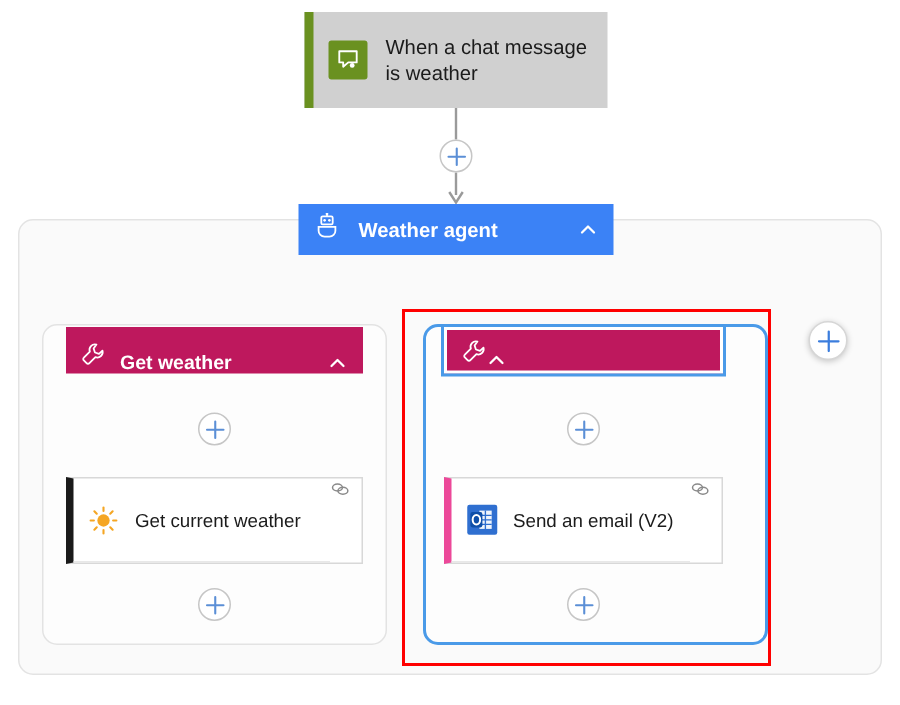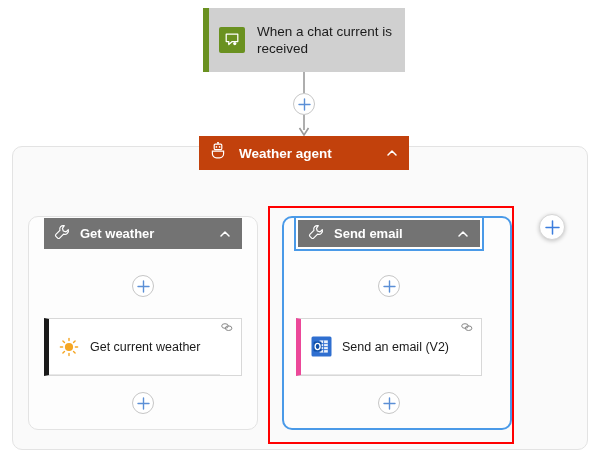--- a/index.html
+++ b/index.html
@@ -79,21 +79,21 @@
     box-sizing: border-box;
     z-index: 1;
   }
 
   
   .agent-bar {
     left: 199px;
     top: 136px;
     width: 210px;
     height: 34px;
-    background: #c2410c;
+    background: #3b82f6;
     display: flex;
     align-items: center;
     padding: 0 10px;
     box-sizing: border-box;
     z-index: 3;
   }
   .agent-bar .node-title {
     color: #ffffff;
     font-size: 13.5px;
     font-weight: bold;
@@ -123,23 +123,23 @@
     border: 2px solid #ff0000;
     box-sizing: border-box;
     z-index: 6;
     pointer-events: none;
   }
 
   
   .tool-bar {
     top: 218px;
     height: 31px;
-    background: #737373;
-    display: flex;
-    align-items: center;
+    background: #be185d;
+    display: flex;
+    align-items: flex-end;
     padding: 0 10px;
     box-sizing: border-box;
     z-index: 4;
   }
   .tool-bar.left  { left: 44px;  width: 198px; }
   .tool-bar.right {
     left: 296px;
     width: 186px;
     border: 2px solid #ffffff;
     outline: 2px solid #4a9ae8;
@@ -260,21 +260,21 @@
     <path d="M 389 251 C 389 262, 372 249, 355 249 L 312 249 C 303 249, 298 255, 298 264 L 298 418 C 298 427, 303 432, 312 432 L 466 432 C 475 432, 480 427, 480 418 L 480 264 C 480 255, 475 249, 466 249 L 423 249 C 406 249, 389 262, 389 251" fill="none" stroke="#4a9ae8" stroke-width="1.8"></path>
   </svg>
 
   <div class="abs trigger">
     <div class="trigger-icon">
       <svg width="16" height="16" viewBox="0 0 16 16">
         <path d="M2.2 2.2 h11.6 v7.4 h-5.6 l-3.4 2.9 v-2.9 h-2.6 z" fill="none" stroke="#ffffff" stroke-width="1.25" stroke-linejoin="round"></path>
         <circle cx="10.8" cy="11.6" r="1.6" fill="#ffffff"></circle>
       </svg>
     </div>
-    <div class="trigger-label">When a chat current is received</div>
+    <div class="trigger-label">When a chat message is weather</div>
   </div>
 
   <div class="abs plus" style="left:293px; top:93px;">
     <svg width="13" height="13" viewBox="0 0 13 13">
       <path d="M6.5 1 V12 M1 6.5 H12" stroke="#5b8fd6" stroke-width="1.4" stroke-linecap="round"></path>
     </svg>
   </div>
 
   <div class="abs outer-scope"></div>
 
@@ -355,21 +355,20 @@
   </div>
 
   <div class="abs tool-scope right"></div>
 
   <div class="abs tool-bar right">
     <span>
       <svg width="16" height="16" viewBox="0 0 16 16">
         <path d="M10.3 1.7 a3.6 3.6 0 0 0 -4.4 4.7 L1.9 10.4 a1.3 1.3 0 0 0 0 1.9 l1.8 1.8 a1.3 1.3 0 0 0 1.9 0 l4 -4 a3.6 3.6 0 0 0 4.7 -4.4 L12 7.9 L9.3 7 L8.4 4.3 z" fill="none" stroke="#ffffff" stroke-width="1.2" stroke-linejoin="round"></path>
       </svg>
     </span>
-    <span class="node-title">Send email</span>
     <span class="chevron">
       <svg width="14" height="14" viewBox="0 0 14 14">
         <path d="M3 9 L7 5 L11 9" fill="none" stroke="#ffffff" stroke-width="1.5" stroke-linecap="round" stroke-linejoin="round"></path>
       </svg>
     </span>
   </div>
 
   <div class="abs plus" style="left:378px; top:275px;">
     <svg width="13" height="13" viewBox="0 0 13 13">
       <path d="M6.5 1 V12 M1 6.5 H12" stroke="#5b8fd6" stroke-width="1.4" stroke-linecap="round"></path>

